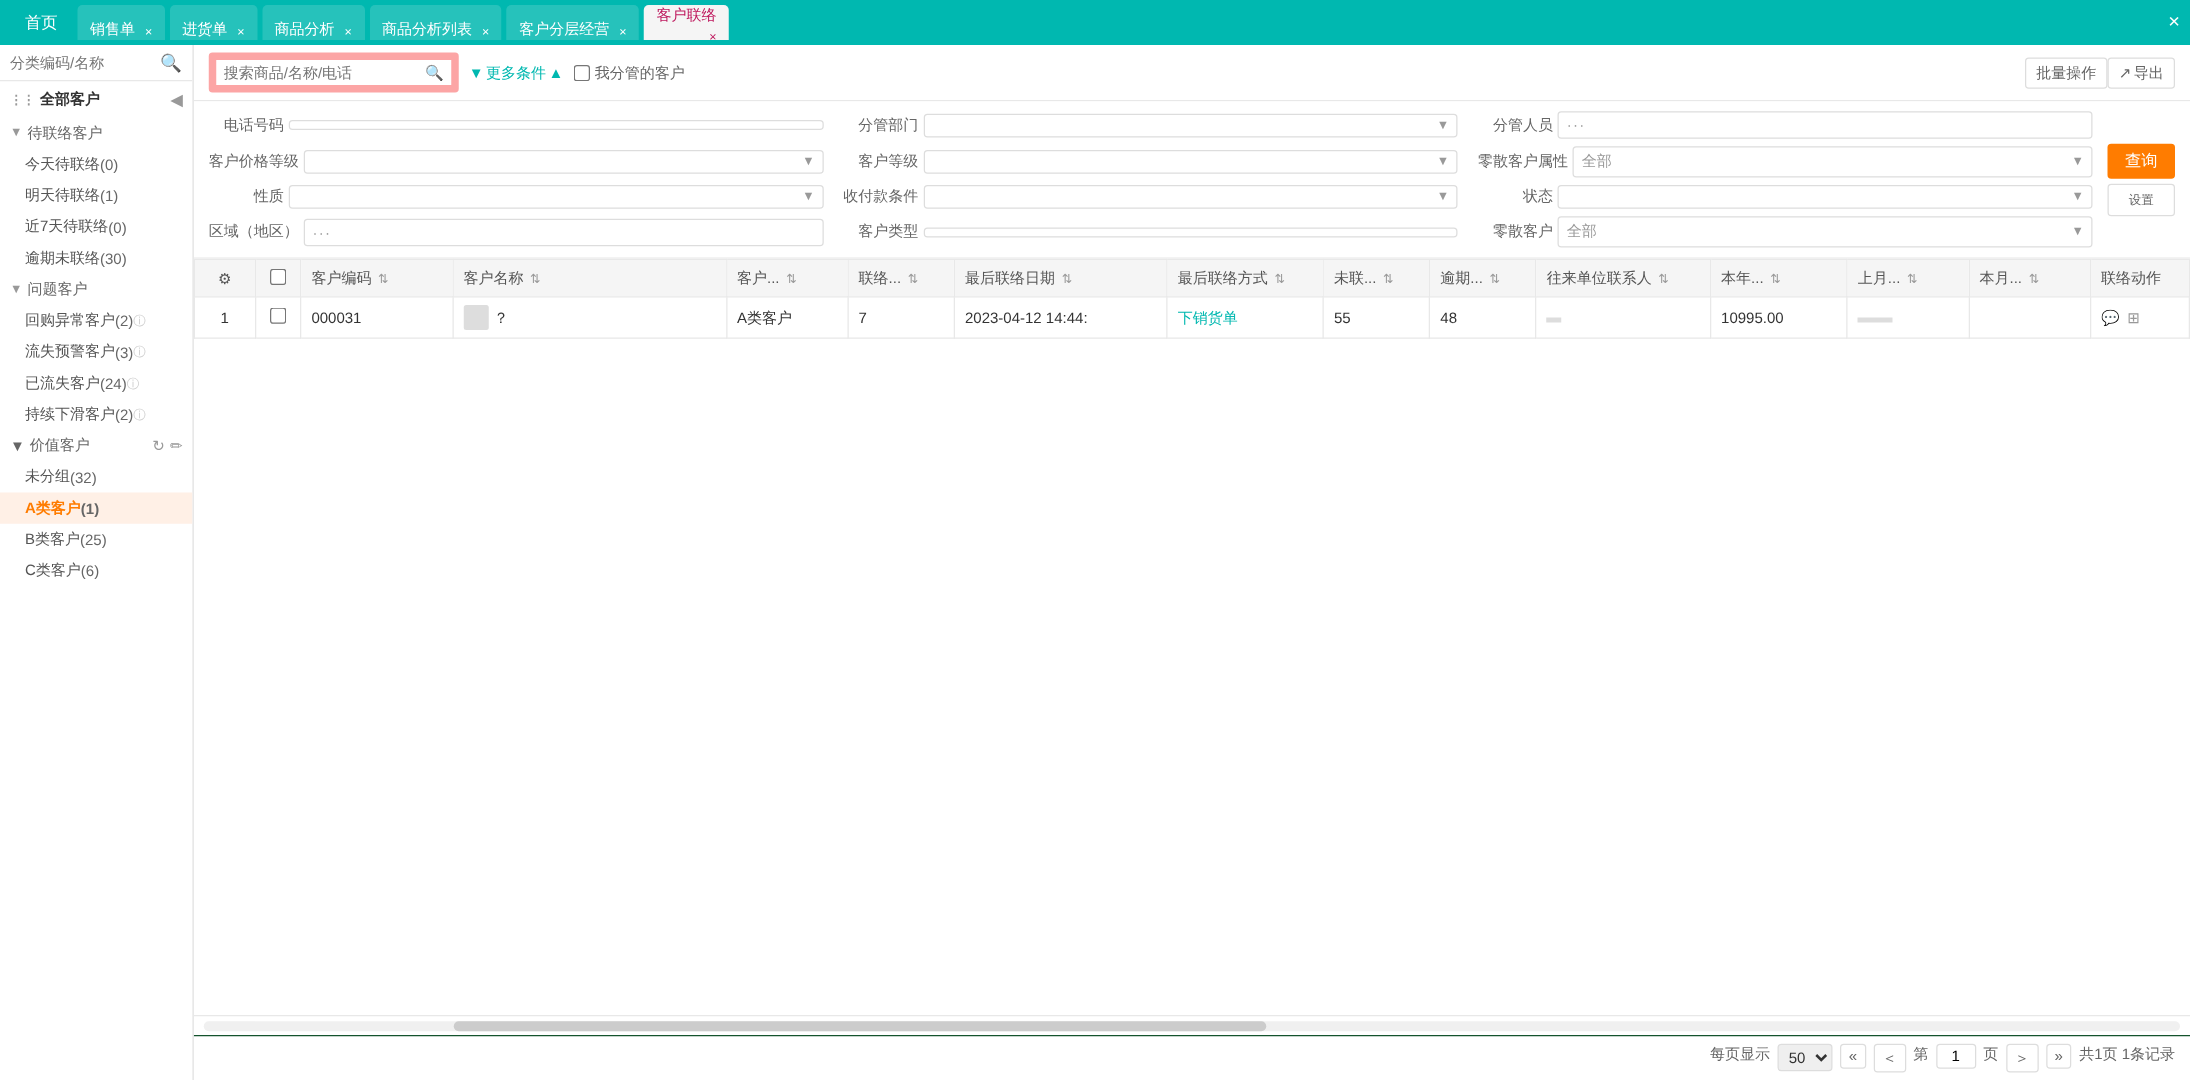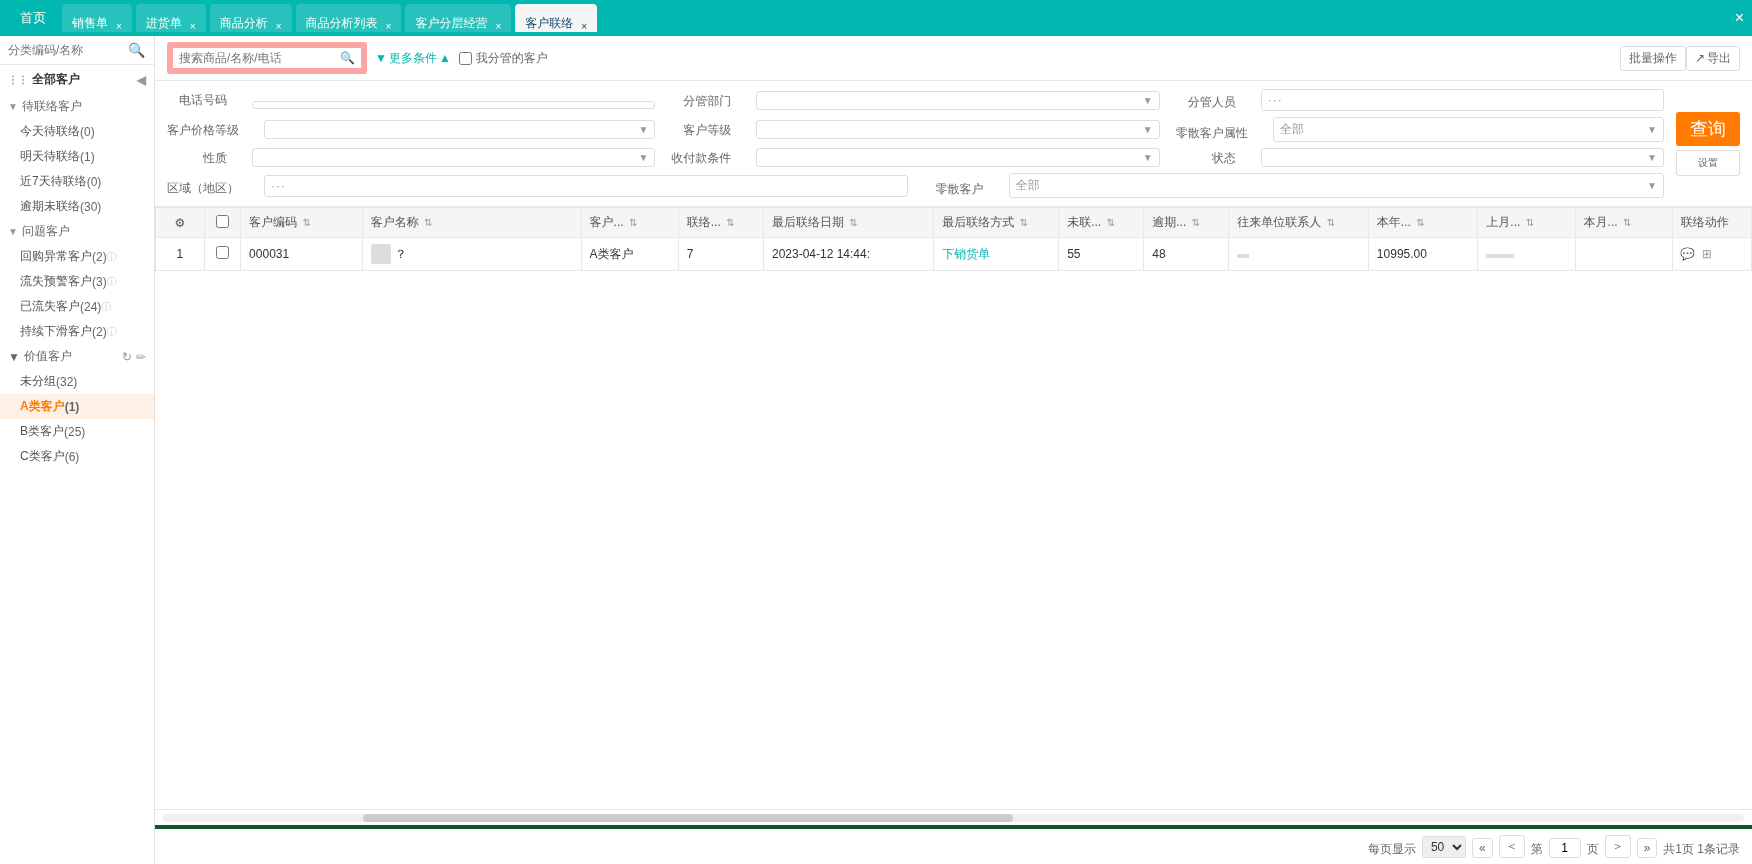--- a/index.html
+++ b/index.html
@@ -9,21 +9,21 @@
     .top-nav {
       display: flex; align-items: center; background: #00b8b0; height: 36px; padding: 0 8px;
       color: white; gap: 4px;
     }
     .nav-home { padding: 0 12px; cursor: pointer; font-size: 13px; color: white; white-space: nowrap; }
     .nav-tab {
       display: flex; align-items: flex-end; background: rgba(255,255,255,0.15); border-radius: 4px 4px 0 0;
       padding: 0 10px; height: 28px; cursor: pointer; color: white; font-size: 12px; gap: 4px;
       position: relative;
     }
-    .nav-tab.active { background: #f5f5f5; color: #0c4a6e; border-radius: 4px 4px 0 0; }
+    .nav-tab.active { background: #f5f5f5; color: #be185d; border-radius: 4px 4px 0 0; flex-direction: column; }
     .nav-tab-close { font-size: 10px; cursor: pointer; color: inherit; margin-left: 4px; }
     .close-all { margin-left: auto; color: white; cursor: pointer; font-size: 16px; }
 
     
     .main-layout { display: flex; height: calc(864px - 36px); }
 
     
     .sidebar {
       width: 155px; background: white; border-right: 1px solid #e0e0e0;
       display: flex; flex-direction: column; overflow-y: auto;
@@ -87,21 +87,21 @@
     .btn-batch { border: 1px solid #ddd; background: white; padding: 3px 8px; border-radius: 3px; cursor: pointer; color: #666; font-size: 12px; }
     .btn-export { border: 1px solid #ddd; background: white; padding: 3px 8px; border-radius: 3px; cursor: pointer; color: #666; font-size: 12px; display: flex; align-items: center; gap: 2px; }
 
     
     .adv-filters {
       background: white; border-bottom: 1px solid #e8e8e8; padding: 8px 12px;
     }
     .adv-filter-row { display: flex; align-items: center; margin-bottom: 6px; gap: 16px; }
     .adv-filter-row:last-child { margin-bottom: 0; }
     .filter-field {
-      display: flex; align-items: flex-end; flex: 1; gap: 25px;
+      display: flex; align-items: center; flex: 1; gap: 4px;
     }
     .filter-label { color: #666; white-space: nowrap; min-width: 60px; text-align: right; }
     .filter-input {
       flex: 1; border: 1px solid #ddd; border-radius: 3px; padding: 3px 6px;
       font-size: 12px; color: #333; display: flex; align-items: center; justify-content: space-between;
       cursor: pointer; background: white; min-width: 120px;
     }
     .filter-input-text { color: #999; font-size: 12px; }
     .filter-select-arrow { color: #999; font-size: 10px; }
     .filter-input-dots { color: #999; letter-spacing: 2px; }
@@ -129,37 +129,37 @@
     .h-scrollbar {
       width: 100%; height: 8px; background: #f0f0f0; border-radius: 4px; position: relative;
     }
     .h-scrollbar-thumb {
       position: absolute; left: 200px; width: 650px; height: 8px;
       background: #ccc; border-radius: 4px;
     }
 
     
     .pagination {
-      display: flex; align-items: flex-end; justify-content: flex-end;
-      padding: 6px 12px; background: white; border-top: 4px solid #14532d;
+      display: flex; align-items: flex-start; justify-content: flex-end;
+      padding: 6px 12px; background: white; border-top: 1px solid #14532d;
       gap: 6px; color: #666; font-size: 12px;
     }
     .page-size-select {
       border: 1px solid #ddd; border-radius: 3px; padding: 2px 4px; font-size: 12px; color: #333;
     }
     .page-btn { border: 1px solid #ddd; background: white; padding: 2px 6px; border-radius: 3px; cursor: pointer; color: #666; }
     .page-input { border: 1px solid #ddd; border-radius: 3px; padding: 2px 4px; width: 32px; text-align: center; font-size: 12px; }
     .dots-icon { letter-spacing: 1px; }
 
     .checkbox-cell { width: 30px; text-align: center; }
     input[type="checkbox"] { cursor: pointer; }
 
     .orange-btn {
       background: #ff7c00; color: white; border: none; padding: 5px 14px;
-      border-radius: 3px; cursor: pointer; font-size: 18px;
+      border-radius: 3px; cursor: pointer; font-size: 13px;
     }
     .settings-btn {
       background: white; color: #666; border: 1px solid #ddd; padding: 5px 14px;
       border-radius: 3px; cursor: pointer; font-size: 10px; display: block;
     }
     .query-btn-area { display: flex; flex-direction: column; gap: 4px; padding: 8px 0 8px 12px; justify-content: center; }
 
     .col-num { width: 40px; text-align: center; }
     .col-check { width: 30px; text-align: center; }
     .col-code { width: 100px; }
@@ -404,20 +404,26 @@
                 <span class="filter-select-arrow">▼</span>
               </div>
             </div>
           </div>
 
           <div class="adv-filter-row">
             <div class="filter-field">
               <span class="filter-label">区域（地区）</span>
               <div class="filter-input">
                 <span class="filter-input-dots dots-icon">···</span>
+              </div>
+            </div>
+            <div class="filter-field">
+              <span class="filter-label">客户类型</span>
+              <div class="filter-input">
+                <span class="filter-input-text"></span>
               </div>
             </div>
             <div class="filter-field">
               <span class="filter-label">零散客户</span>
               <div class="filter-input">
                 <span class="filter-input-text">全部</span>
                 <span class="filter-select-arrow">▼</span>
               </div>
             </div>
           </div>

